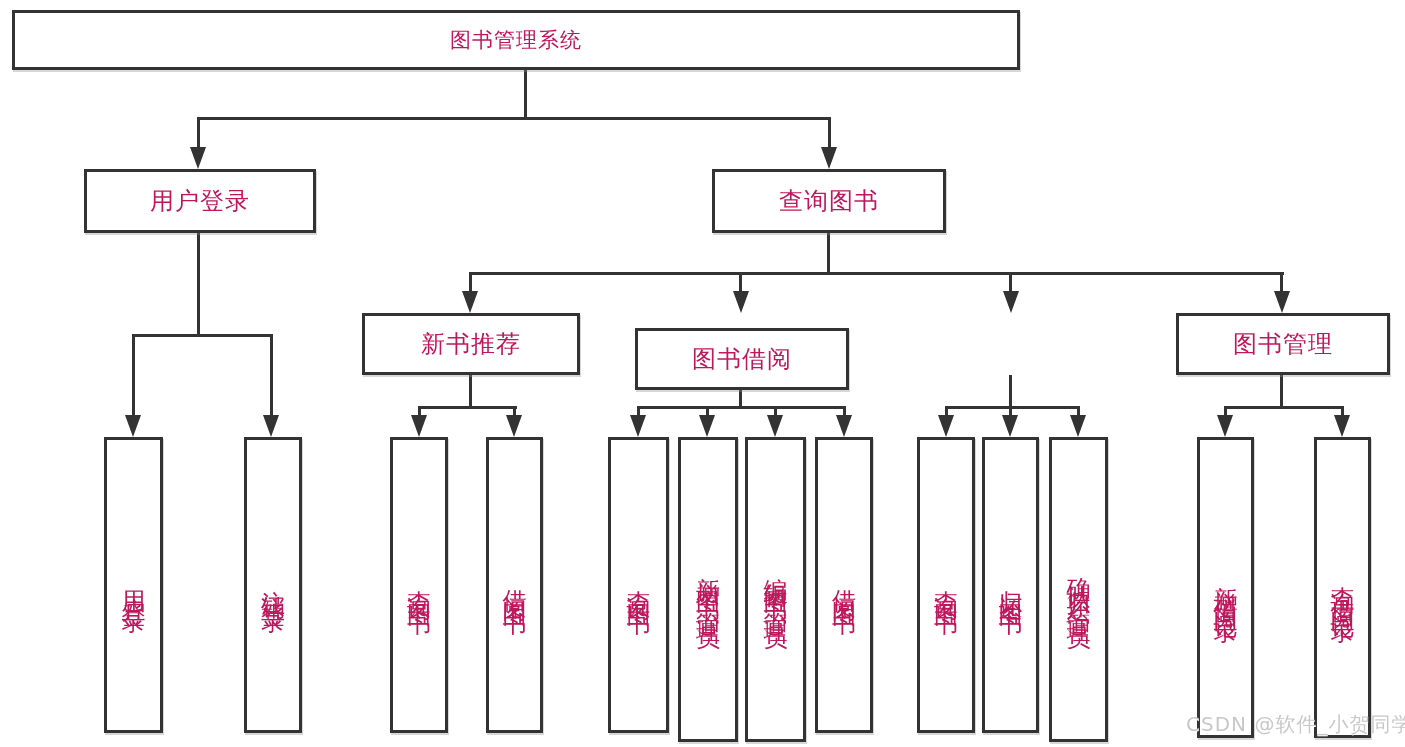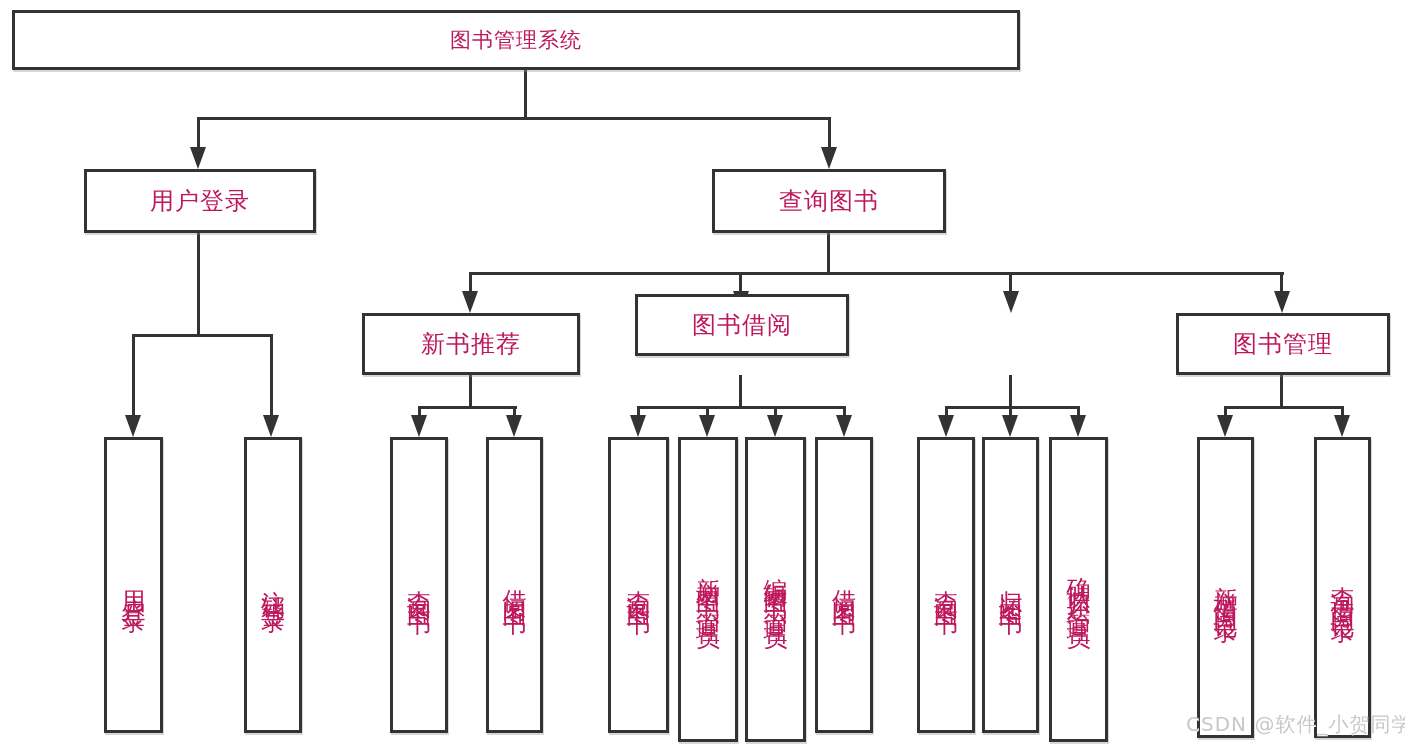--- a/index.html
+++ b/index.html
@@ -106,21 +106,21 @@
   <div class="node h" style="left:84px;top:169px;width:232px;height:64px;">
     <span>用户登录</span>
   </div>
   <div class="node h" style="left:712px;top:169px;width:234px;height:64px;">
     <span>查询图书</span>
   </div>
 
   <div class="node h" style="left:362px;top:313px;width:218px;height:62px;">
     <span>新书推荐</span>
   </div>
-  <div class="node h" style="left:635px;top:294px;width:214px;height:62px;">
+  <div class="node h" style="left:635px;top:328px;width:214px;height:62px;">
     <span>图书借阅</span>
   </div>
   <div class="node h" style="left:1176px;top:313px;width:214px;height:62px;">
     <span>图书管理</span>
   </div>
 
   <div class="node leaf" style="left:104px;top:437px;width:59px;height:296px;">
     <span>用户登录</span>
   </div>
   <div class="node leaf" style="left:244px;top:437px;width:58px;height:296px;">

